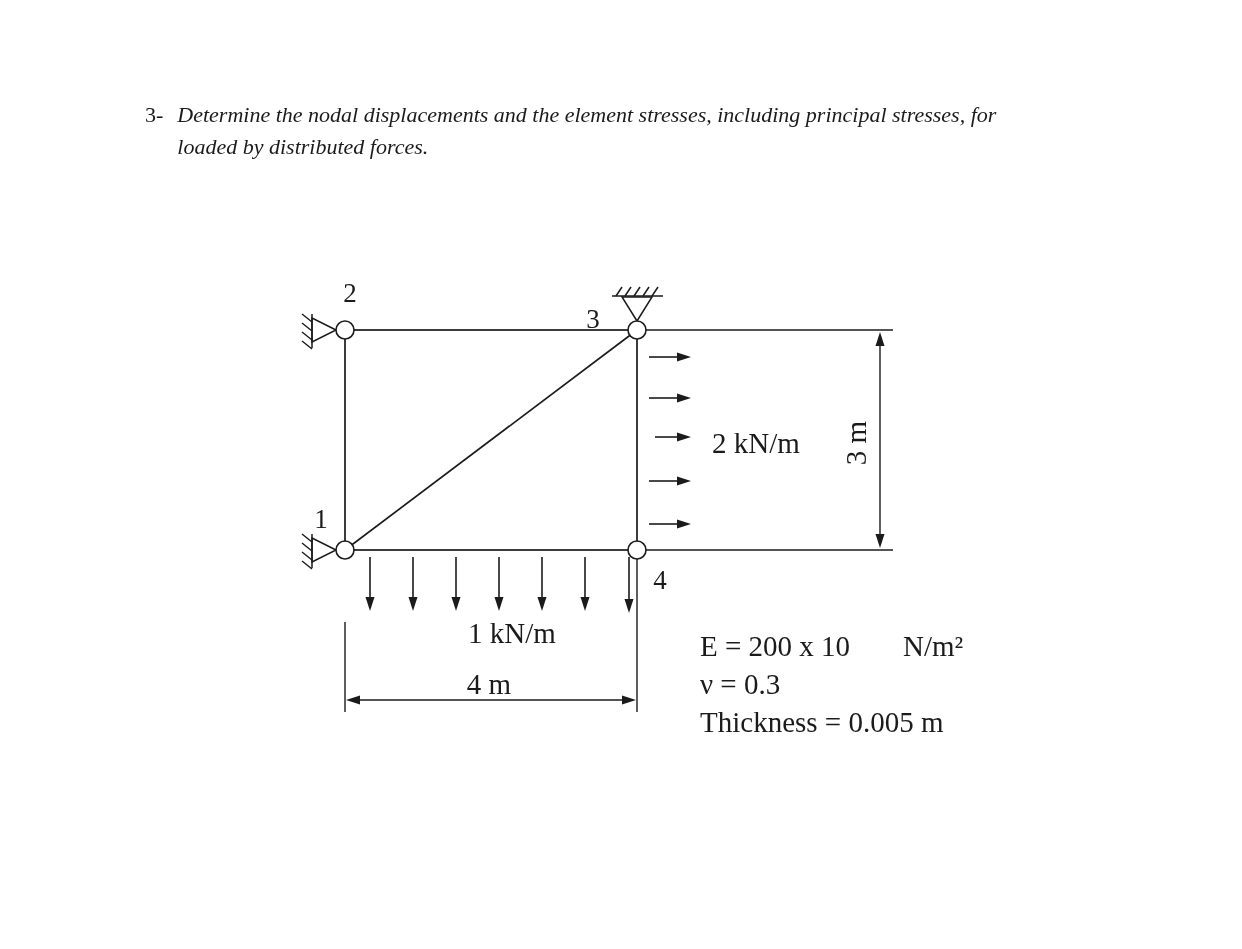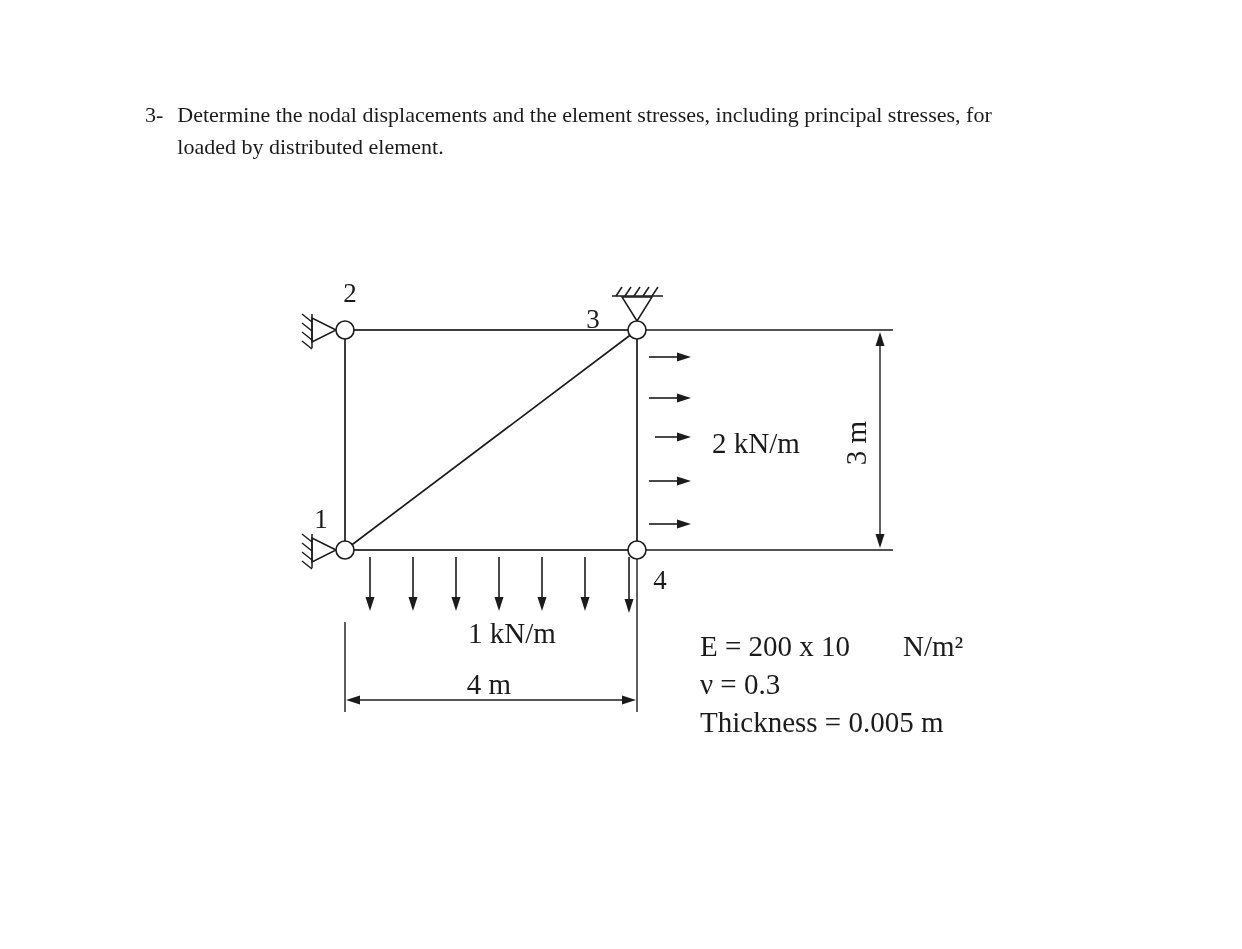--- a/index.html
+++ b/index.html
@@ -10,40 +10,40 @@
     color:#1b1b1b;
     font-family:"Liberation Serif",serif;
     overflow:hidden;
   }
   .problem{
     position:absolute;left:145px;top:99px;
     display:flex;gap:14px;
     font-size:22px;line-height:32px;
   }
   .pnum{flex:0 0 auto;}
-  .ptext div{white-space:nowrap;}
+  .ptext div{white-space:nowrap;font-style:italic;}
   svg.diagram{position:absolute;left:0;top:0;}
   svg.diagram text{
     font-family:"Liberation Serif",serif;
     fill:#1b1b1b;
   }
   .nlbl{font-size:27px;}
   .llbl{font-size:29px;}
   .plbl{font-size:29px;}
 </style>
 </head>
 <body>
 
 <div class="page">
 
   <div class="problem">
     <span class="pnum">3-</span>
     <div class="ptext">
       <div>Determine the nodal displacements and the element stresses, including principal stresses, for</div>
-      <div>loaded by distributed element.</div>
+      <div>loaded by distributed forces.</div>
     </div>
   </div>
 
   <svg class="diagram" width="1242" height="949" viewBox="0 0 1242 949">
 
     <g stroke="#1b1b1b" stroke-width="1.7" fill="none">
       <rect x="345" y="330" width="292" height="220"></rect>
       <line x1="345" y1="550" x2="637" y2="330"></line>
     </g>
 

